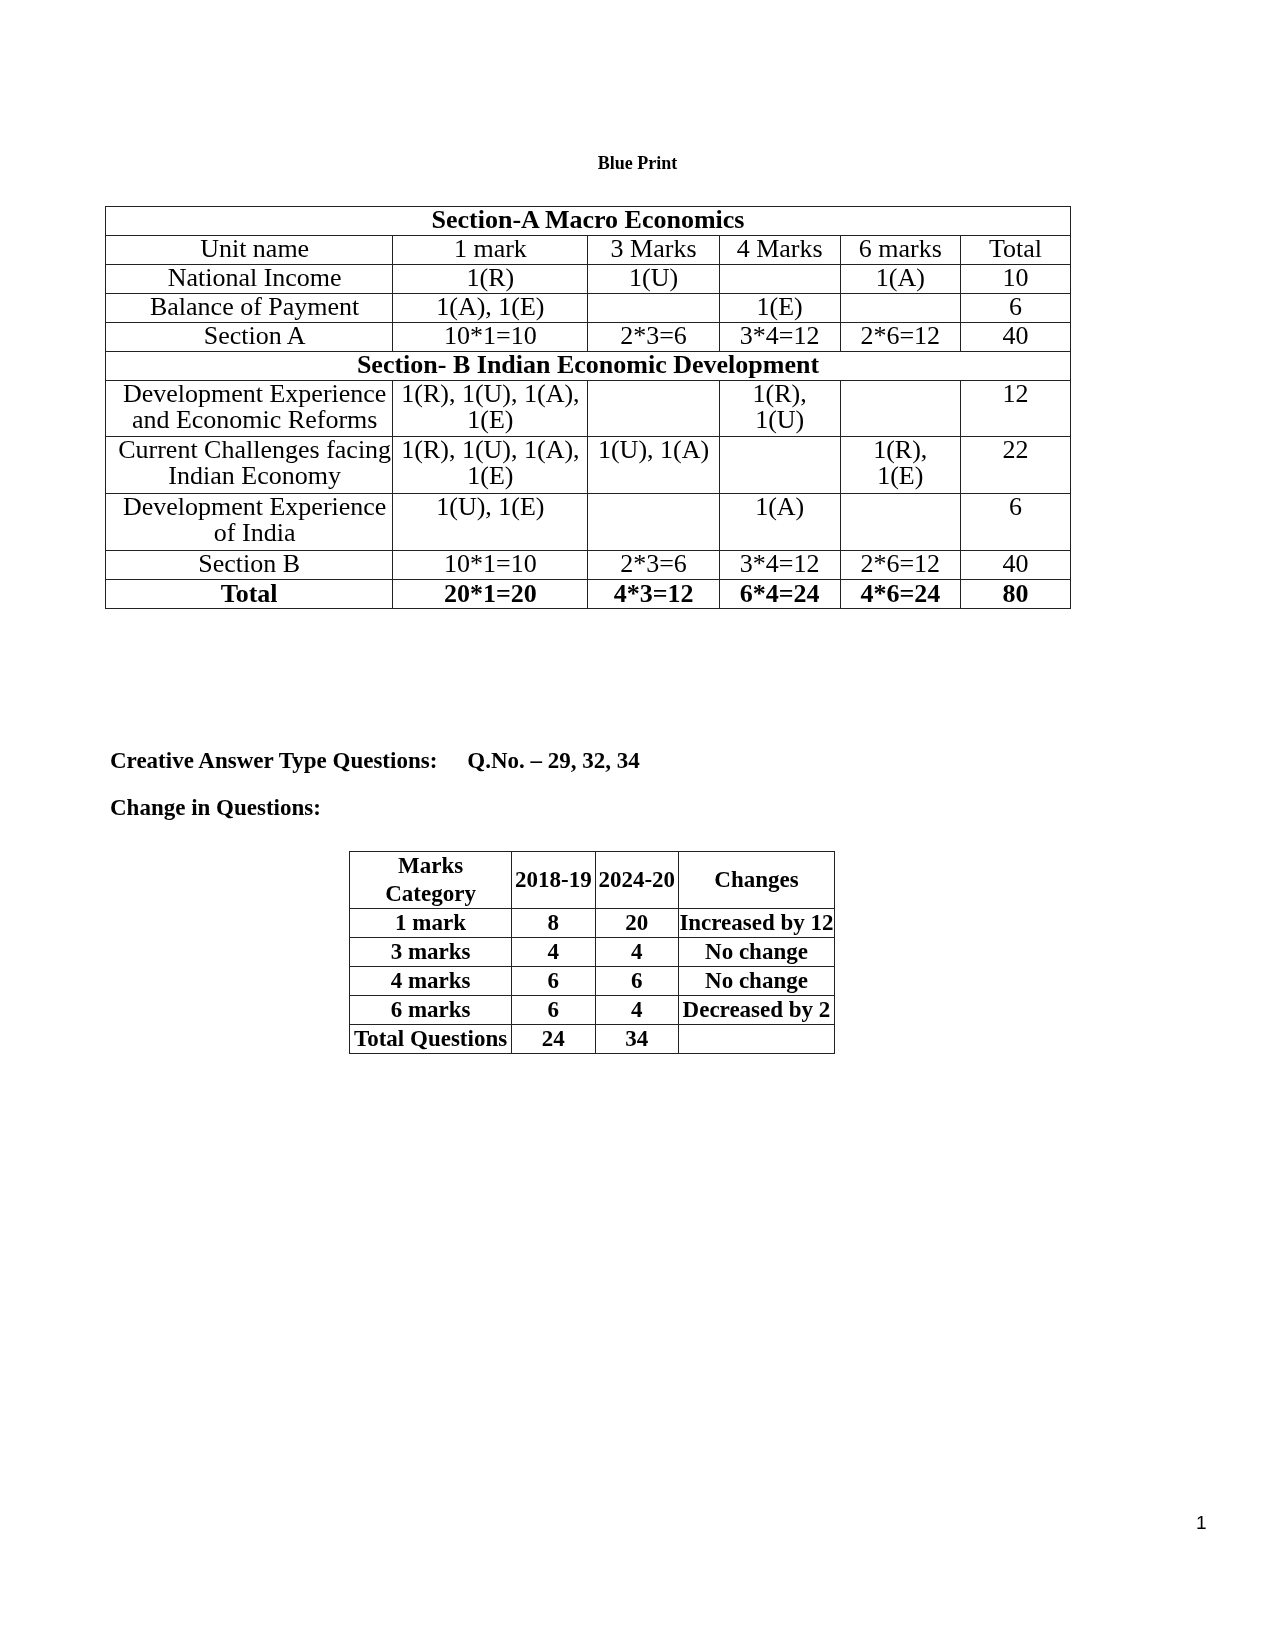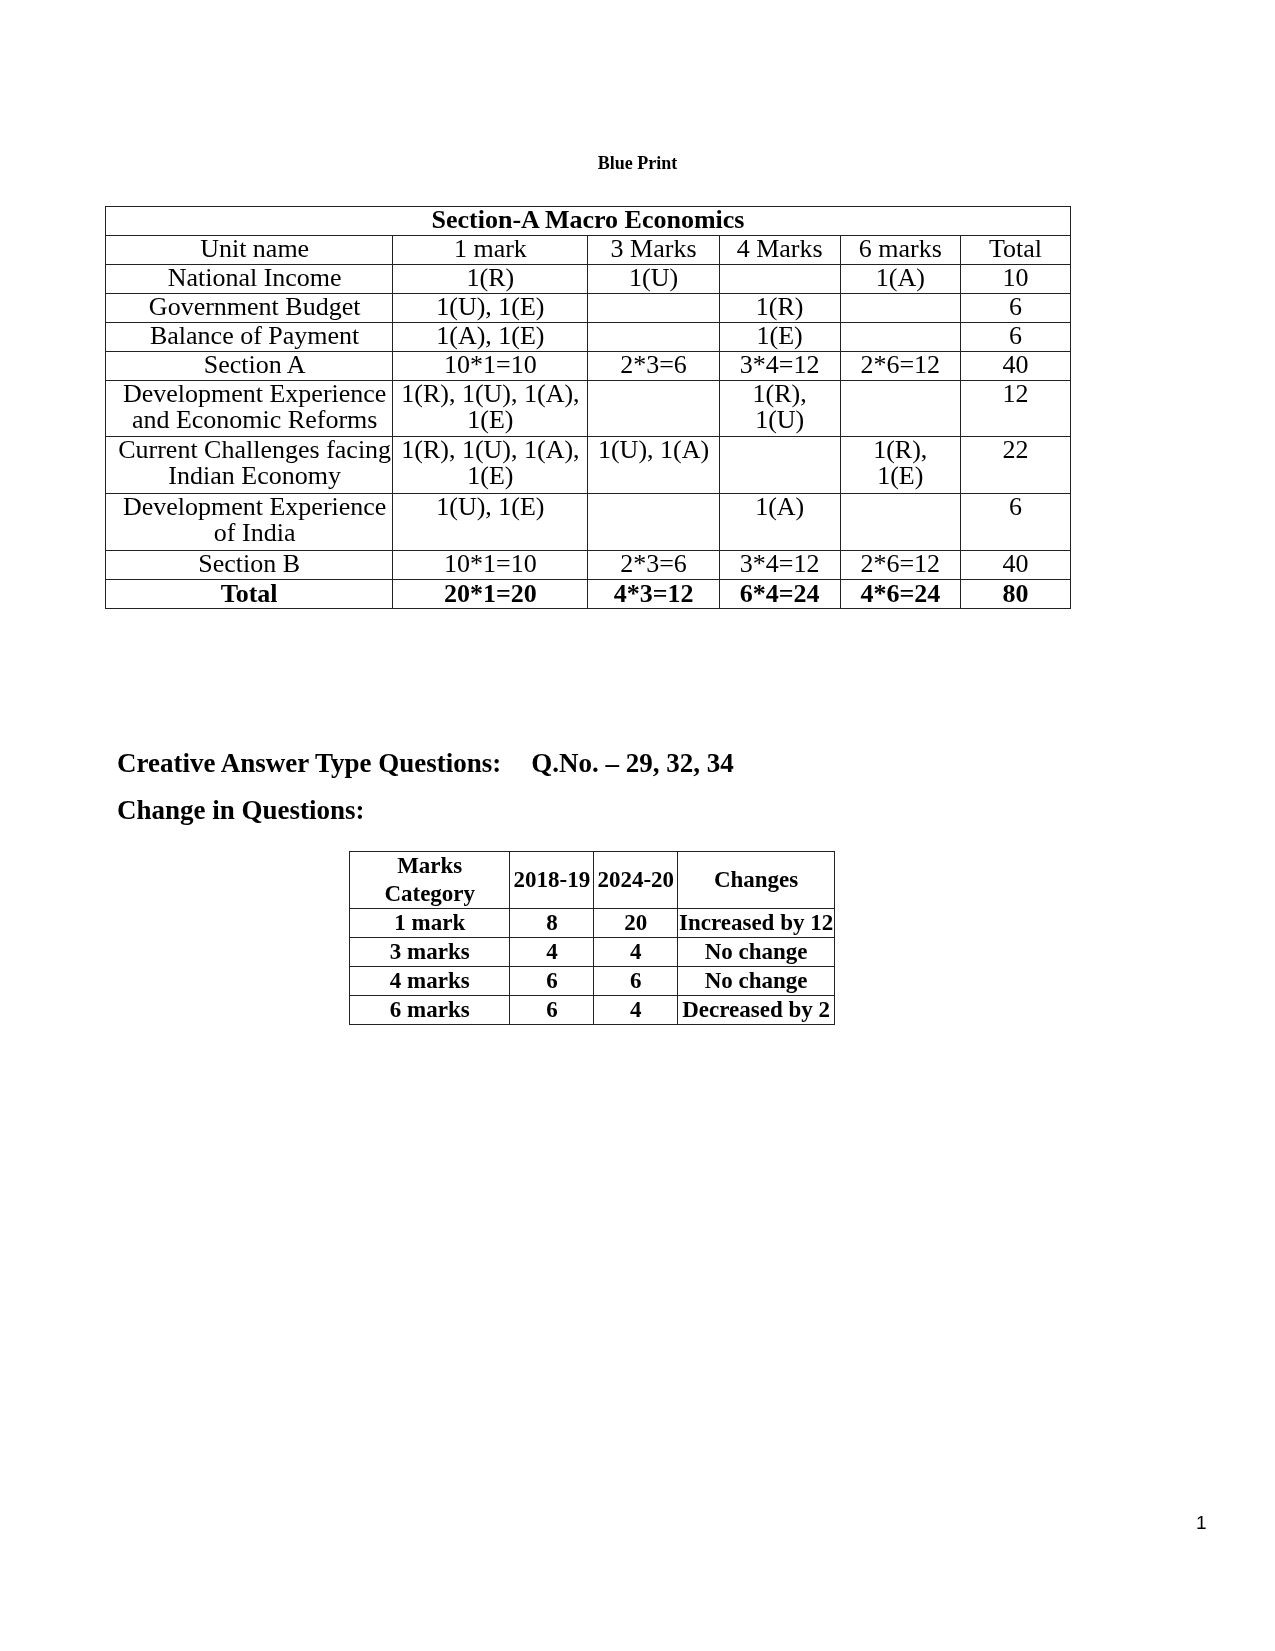--- a/index.html
+++ b/index.html
@@ -8,21 +8,21 @@
   table { border-collapse: collapse; font-family: "Liberation Serif", serif; }
   .bp { position: absolute; left: 105px; top: 206px; width: 966px; font-size: 26px; }
   .bp td { border: 1.3px solid #222; padding: 0 0 0 0; line-height: 26px; text-align: center; vertical-align: top; }
   .bp td.unit { text-align: center; padding-left: 11px; }
   .bp td.unit.center { text-align: center; padding-left: 0; }
   .bp tr.section td { font-weight: bold; text-align: center; }
   .bp tr.total td { font-weight: bold; vertical-align: middle; }
   .bp tr.r1 td { height: 28px; }
   .bp tr.r2 td { height: 55px; }
   .bp tr.r2b td { height: 56px; }
-  .line { position: absolute; left: 117px; font-weight: bold; font-size: 27px; }
+  .line { position: absolute; left: 110px; font-weight: bold; font-size: 23px; }
   .line .qno { margin-left: 30px; }
   .cq { position: absolute; left: 349px; top: 851px; width: 486px; font-size: 23px; font-weight: bold; }
   .cq td { border: 1.3px solid #222; text-align: center; line-height: 28px; height: 28px; padding: 0; }
   .pageno { position: absolute; left: 1196px; top: 1512px; font-family: "Liberation Sans", sans-serif; font-size: 19px; }
 </style>
 </head>
 <body>
 
 <div class="title">Blue Print</div>
 
@@ -49,42 +49,37 @@
   </tr>
   <tr class="r1">
     <td class="unit">National Income</td>
     <td>1(R)</td>
     <td>1(U)</td>
     <td></td>
     <td>1(A)</td>
     <td>10</td>
   </tr>
   <tr class="r1">
-    <td class="unit">Government Budget</td>
-    <td>1(U), 1(E)</td>
-    <td></td>
-    <td>1(R)</td>
-    <td></td>
-    <td>6</td>
-  </tr>
-  <tr class="r1">
     <td class="unit">Balance of Payment</td>
     <td>1(A), 1(E)</td>
     <td></td>
     <td>1(E)</td>
     <td></td>
     <td>6</td>
   </tr>
   <tr class="r1">
     <td class="unit">Section A</td>
     <td>10*1=10</td>
     <td>2*3=6</td>
     <td>3*4=12</td>
     <td>2*6=12</td>
     <td>40</td>
+  </tr>
+  <tr class="section r1">
+    <td colspan="6">Section- B Indian Economic Development</td>
   </tr>
   <tr class="r2">
     <td class="unit"><span>Development Experience</span><br><span>and Economic Reforms</span></td>
     <td><span>1(R), 1(U), 1(A),</span><br><span>1(E)</span></td>
     <td><span></span></td>
     <td><span>1(R),</span><br><span>1(U)</span></td>
     <td><span></span></td>
     <td>12</td>
   </tr>
   <tr class="r2b">
@@ -159,16 +154,22 @@
     <td>6</td>
     <td>6</td>
     <td>No change</td>
   </tr>
   <tr>
     <td>6 marks</td>
     <td>6</td>
     <td>4</td>
     <td>Decreased by 2</td>
   </tr>
+  <tr>
+    <td>Total Questions</td>
+    <td>24</td>
+    <td>34</td>
+    <td></td>
+  </tr>
 </tbody>
   </table>
 
 <div class="pageno">1</div>
 
 </body></html>

